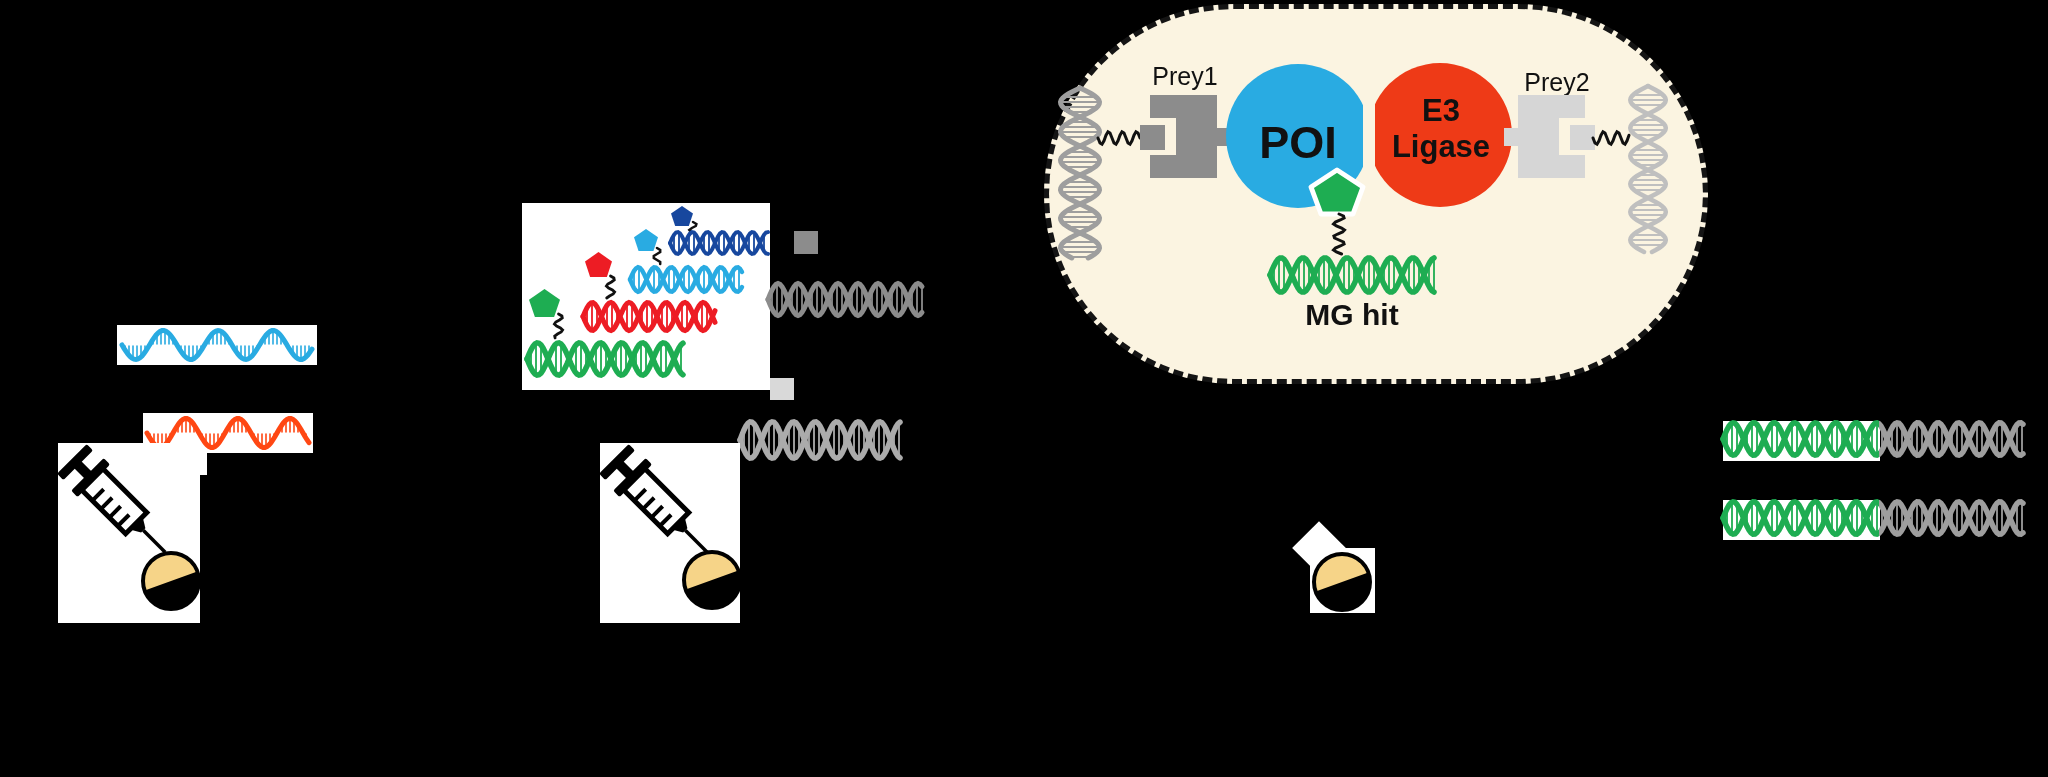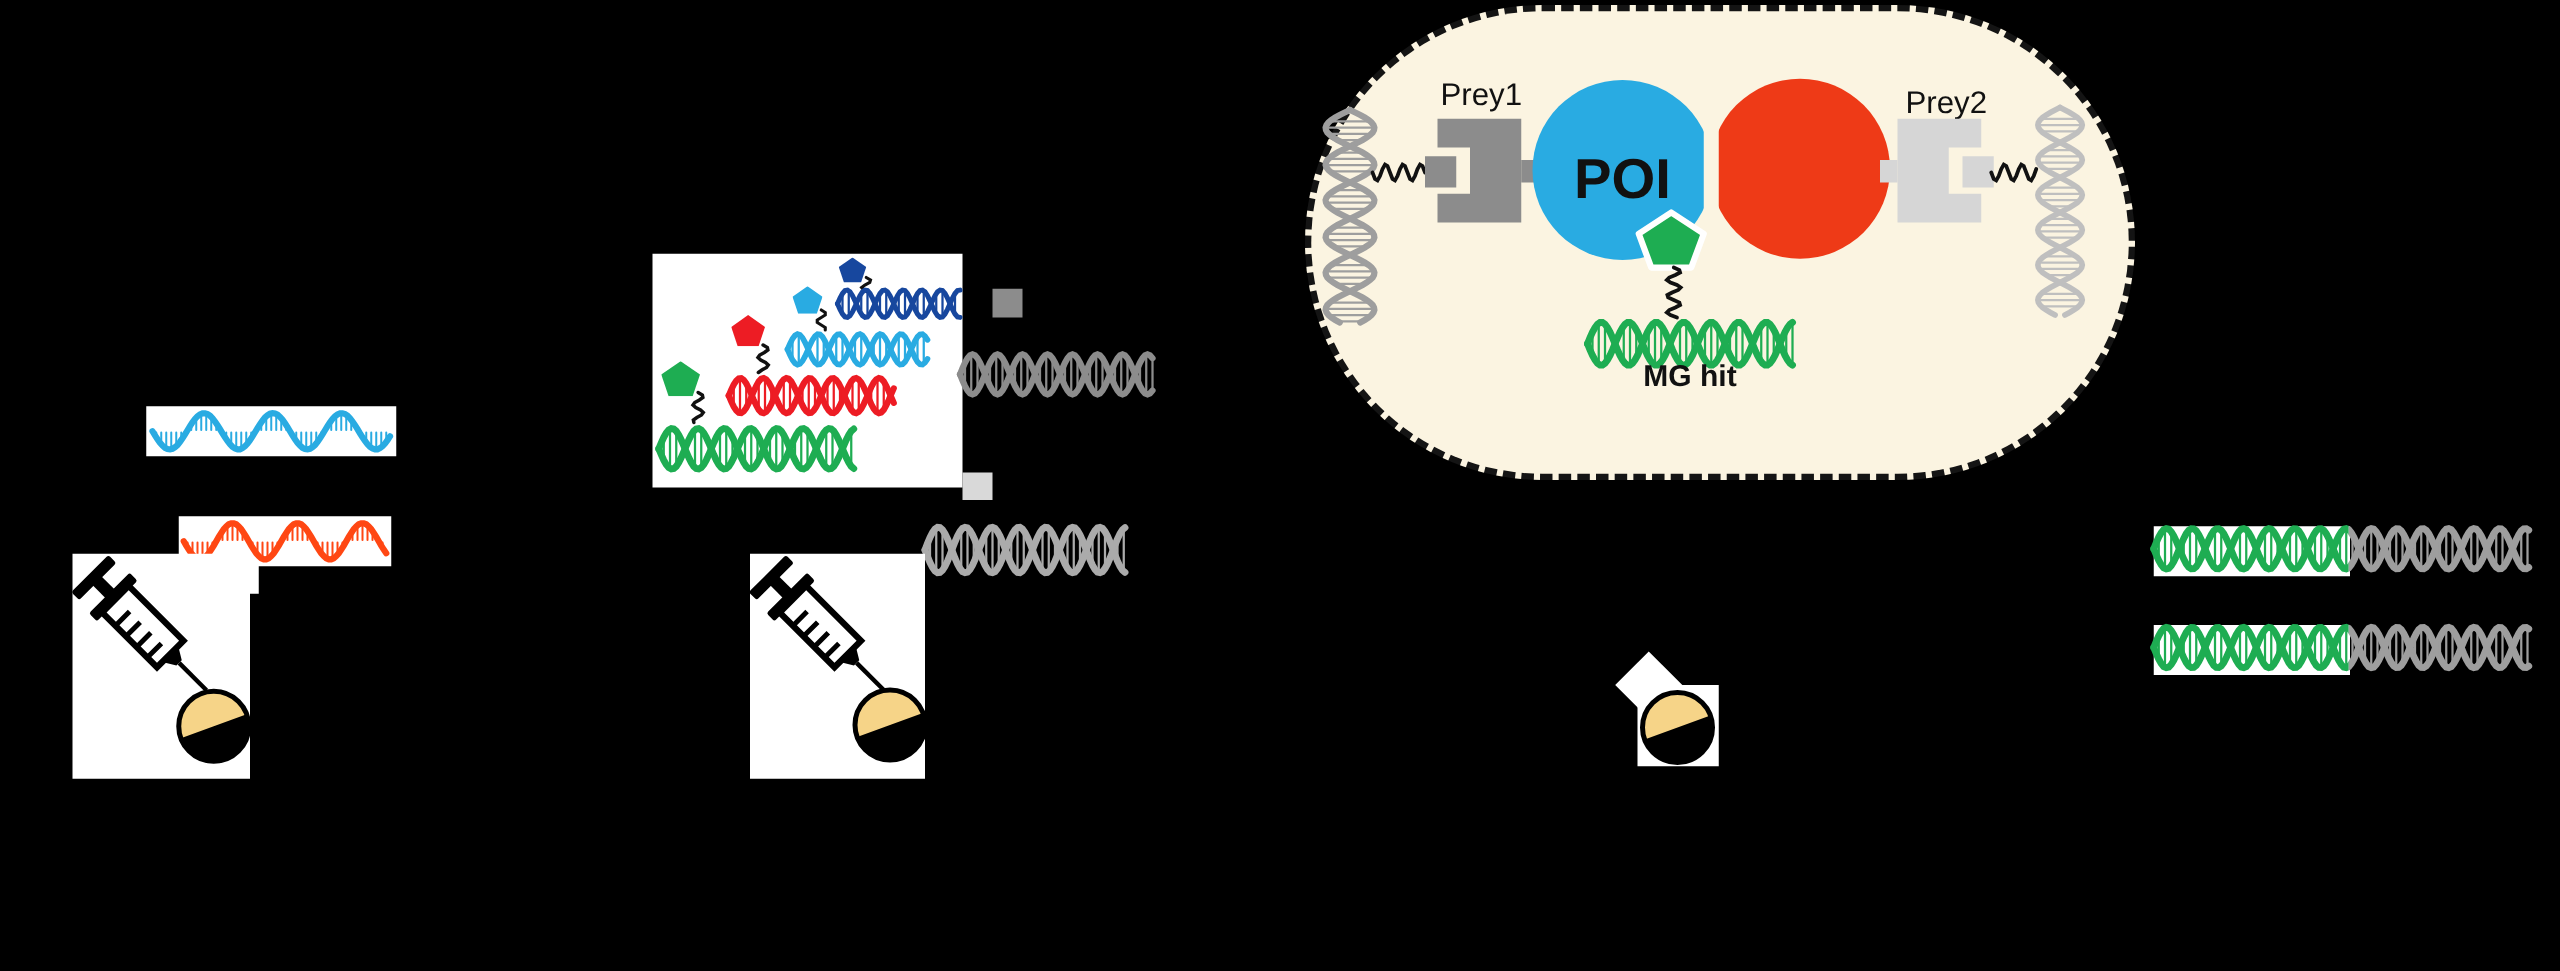--- a/index.html
+++ b/index.html
@@ -205,41 +205,45 @@
     <rect x="0" y="30" width="25" height="25" fill="#8C8C8C"></rect>
     <rect x="77" y="33" width="14" height="18" fill="#8C8C8C"></rect>
   </svg>
 
   <svg class="abs" style="left:1220px;top:55px;overflow:visible" width="300" height="165">
     <circle cx="78" cy="81" r="72" fill="#29ABE2"></circle>
     <circle cx="220" cy="80" r="72" fill="#EE3A17"></circle>
     <rect x="143" y="6" width="12" height="150" fill="#FBF4E1"></rect>
   </svg>
   <div class="lbl big" style="left:1240px;top:117px;width:116px;font-size:45px">POI</div>
+  <div class="lbl big" style="left:1383px;top:93px;width:116px;font-size:31px">
+    <div>E3</div>
+    <div>Ligase</div>
+  </div>
 
   <svg class="abs" style="left:1308px;top:167px;overflow:visible" width="58" height="50" viewBox="0 0 58 50">
     <polygon points="29,3 55,20 45,47 13,47 3,20" stroke-width="5" stroke-linejoin="round" fill="#1EAD52" stroke="#FFFFFF"></polygon>
     </svg>
   <div class="deco" style="left:1332px;top:214px">
       <svg width="14" height="40">
         <g fill="none" stroke="#111" stroke-linecap="round">
           <path d="M7.0,0.0L11.5,2.0L12.1,4.0L8.3,6.0L3.4,8.0L1.5,10.0L4.4,12.0L9.6,14.0L12.5,16.0L10.6,18.0L5.7,20.0L1.9,22.0L2.5,24.0L7.0,26.0L11.5,28.0L12.1,30.0L8.3,32.0L3.4,34.0L1.5,36.0L4.4,38.0L9.6,40.0" stroke-width="3"></path>
         </g>
       </svg>
     </div>
   <div class="deco" style="left:1270px;top:255px">
       <svg width="165" height="40">
         <g fill="none" stroke="#1EAD52" stroke-linecap="round">
           <path d="M0.0,20.0L2.0,24.9L4.0,29.3L6.0,33.0L8.0,35.7L10.0,37.1L12.0,37.1L14.0,35.7L16.0,33.0L18.0,29.3L20.0,24.9L22.0,20.0L24.0,15.1L26.0,10.7L28.0,7.0L30.0,4.3L32.0,2.9L34.0,2.9L36.0,4.3L38.0,7.0L40.0,10.7L42.0,15.1L44.0,20.0L46.0,24.9L48.0,29.3L50.0,33.0L52.0,35.7L54.0,37.1L56.0,37.1L58.0,35.7L60.0,33.0L62.0,29.3L64.0,24.9L66.0,20.0L68.0,15.1L70.0,10.7L72.0,7.0L74.0,4.3L76.0,2.9L78.0,2.9L80.0,4.3L82.0,7.0L84.0,10.7L86.0,15.1L88.0,20.0L90.0,24.9L92.0,29.3L94.0,33.0L96.0,35.7L98.0,37.1L100.0,37.1L102.0,35.7L104.0,33.0L106.0,29.3L108.0,24.9L110.0,20.0L112.0,15.1L114.0,10.7L116.0,7.0L118.0,4.3L120.0,2.9L122.0,2.9L124.0,4.3L126.0,7.0L128.0,10.7L130.0,15.1L132.0,20.0L134.0,24.9L136.0,29.3L138.0,33.0L140.0,35.7L142.0,37.1L144.0,37.1L146.0,35.7L148.0,33.0L150.0,29.3L152.0,24.9L154.0,20.0L156.0,15.1L158.0,10.7L160.0,7.0L162.0,4.3L164.0,2.9" stroke-width="5.5"></path>
           <path d="M0.0,20.0L2.0,15.1L4.0,10.7L6.0,7.0L8.0,4.3L10.0,2.9L12.0,2.9L14.0,4.3L16.0,7.0L18.0,10.7L20.0,15.1L22.0,20.0L24.0,24.9L26.0,29.3L28.0,33.0L30.0,35.7L32.0,37.1L34.0,37.1L36.0,35.7L38.0,33.0L40.0,29.3L42.0,24.9L44.0,20.0L46.0,15.1L48.0,10.7L50.0,7.0L52.0,4.3L54.0,2.9L56.0,2.9L58.0,4.3L60.0,7.0L62.0,10.7L64.0,15.1L66.0,20.0L68.0,24.9L70.0,29.3L72.0,33.0L74.0,35.7L76.0,37.1L78.0,37.1L80.0,35.7L82.0,33.0L84.0,29.3L86.0,24.9L88.0,20.0L90.0,15.1L92.0,10.7L94.0,7.0L96.0,4.3L98.0,2.9L100.0,2.9L102.0,4.3L104.0,7.0L106.0,10.7L108.0,15.1L110.0,20.0L112.0,24.9L114.0,29.3L116.0,33.0L118.0,35.7L120.0,37.1L122.0,37.1L124.0,35.7L126.0,33.0L128.0,29.3L130.0,24.9L132.0,20.0L134.0,15.1L136.0,10.7L138.0,7.0L140.0,4.3L142.0,2.9L144.0,2.9L146.0,4.3L148.0,7.0L150.0,10.7L152.0,15.1L154.0,20.0L156.0,24.9L158.0,29.3L160.0,33.0L162.0,35.7L164.0,37.1" stroke-width="5.5"></path>
           <path d="M4,13.2L4,26.8M9,5.9L9,34.1M14,6.8L14,33.2M29,8.0L29,32.0M34,5.4L34,34.6M39,11.2L39,28.8M49,11.2L49,28.8M54,5.4L54,34.6M59,8.0L59,32.0M74,6.8L74,33.2M79,5.9L79,34.1M84,13.2L84,26.8M94,9.5L94,30.5M99,5.3L99,34.8M104,9.5L104,30.5M114,13.2L114,26.8M119,5.9L119,34.1M124,6.8L124,33.2M139,8.0L139,32.0M144,5.4L144,34.6M149,11.2L149,28.8M159,11.2L159,28.8M164,5.4L164,34.6" stroke-width="1.8"></path>
         </g>
       </svg>
     </div>
-  <div class="lbl big" style="left:1282px;top:288px;width:140px;font-size:24px">MG hit</div>
+  <div class="lbl big" style="left:1282px;top:298px;width:140px;font-size:30px">MG hit</div>
 
   <div class="lbl reg" style="left:1512px;top:68px;width:90px">Prey2</div>
   <svg class="abs" style="left:1500px;top:95px;overflow:visible" width="95" height="85">
     <path d="M18,0 H85 V23 H59 V60 H85 V83 H18 Z" fill="#D6D6D6"></path>
     <rect x="70" y="30" width="25" height="25" fill="#D6D6D6"></rect>
     <rect x="4" y="33" width="14" height="18" fill="#D6D6D6"></rect>
   </svg>
   <div class="deco" style="left:1593px;top:130px">
       <svg width="36" height="16">
         <g fill="none" stroke="#111" stroke-linecap="round">

